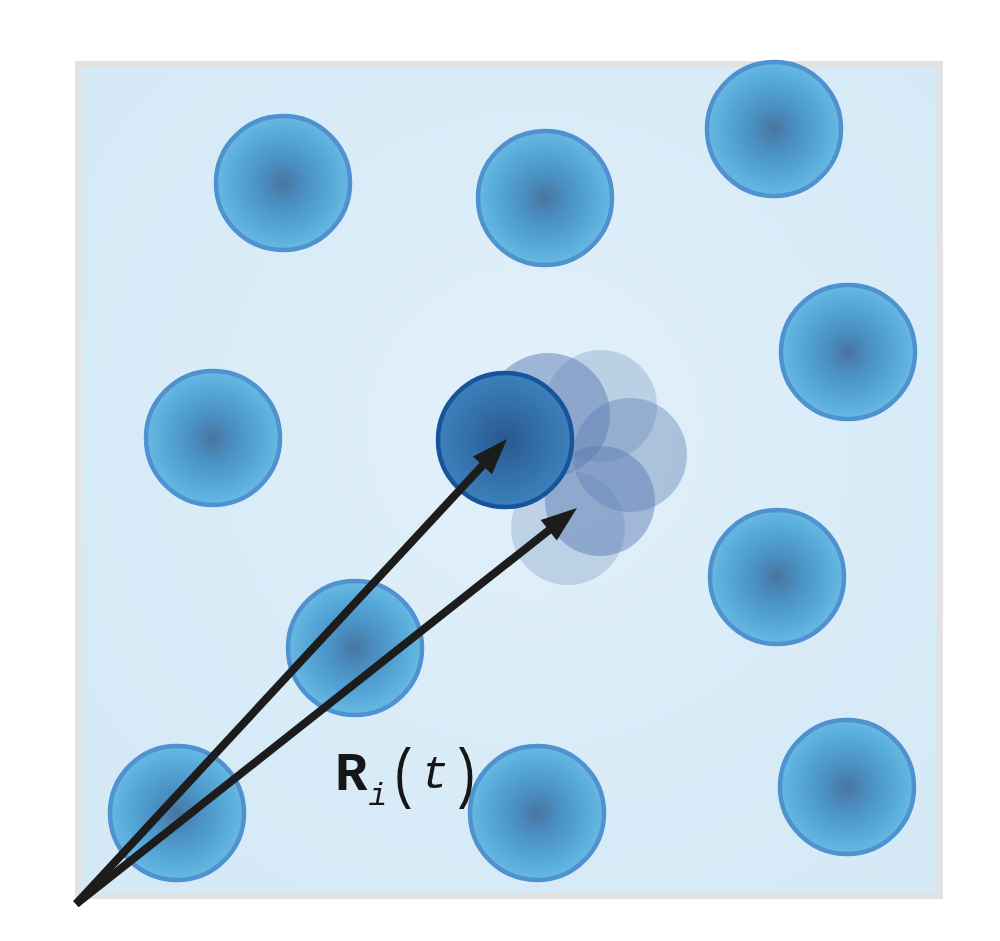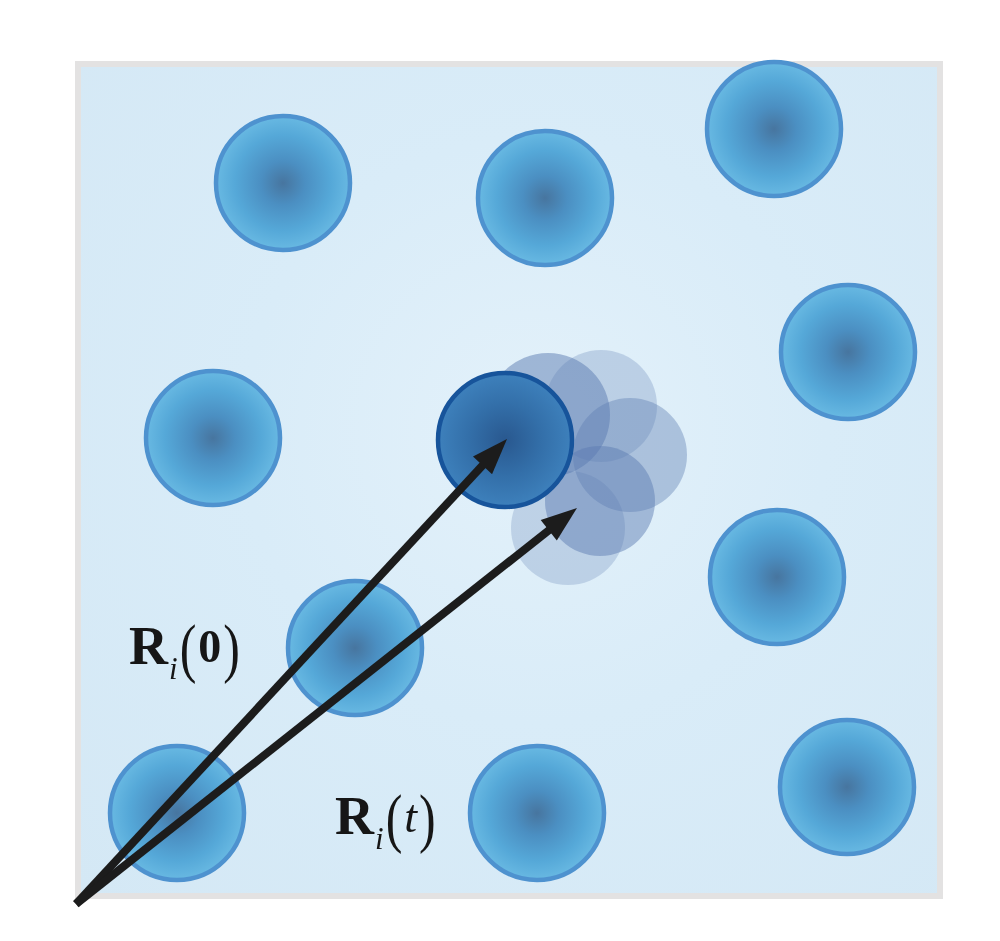--- a/index.html
+++ b/index.html
@@ -88,21 +88,18 @@
         <circle cx="505" cy="440" r="67" fill="url(#gTagged)" stroke="#17549b" stroke-width="4.5"></circle>
       </g>
     <g>
         <line x1="76" y1="904" x2="485.24686854004875" y2="462.4691557514555" stroke="#1c1c1c" stroke-width="8" stroke-linecap="butt"></line>
         <polygon points="507,439 492.06207163158365,474.24000987599265 472.993382583526,456.56559056478227" fill="#1c1c1c"></polygon>
         <line x1="76" y1="904" x2="551.8952996836167" y2="527.8432361782192" stroke="#1c1c1c" stroke-width="8" stroke-linecap="butt"></line>
         <polygon points="577,508 556.8185268414703,540.5224252040273 540.6958974466673,520.1248561969658" fill="#1c1c1c"></polygon>
       </g>
   </svg>
 
-  <div class="plabel" id="label-r0" style="left: 129px; top: 619px;">
-    <span class="vec">R</span><span class="sub">i</span><span class="paren">(</span><span class="arg-upright">0</span><span class="paren">)</span>
-  </div>
 
-  <div class="plabel" id="label-rt" style="left: 335px; top: 789px;">
+  <div class="plabel" id="label-rt" style="left: 335px; top: 749px; font-family: Liberation Mono, monospace;">
     <span class="vec">R</span><span class="sub">i</span><span class="paren">(</span><span class="arg-italic">t</span><span class="paren">)</span>
   </div>
 
 </div>
 
 </body></html>

